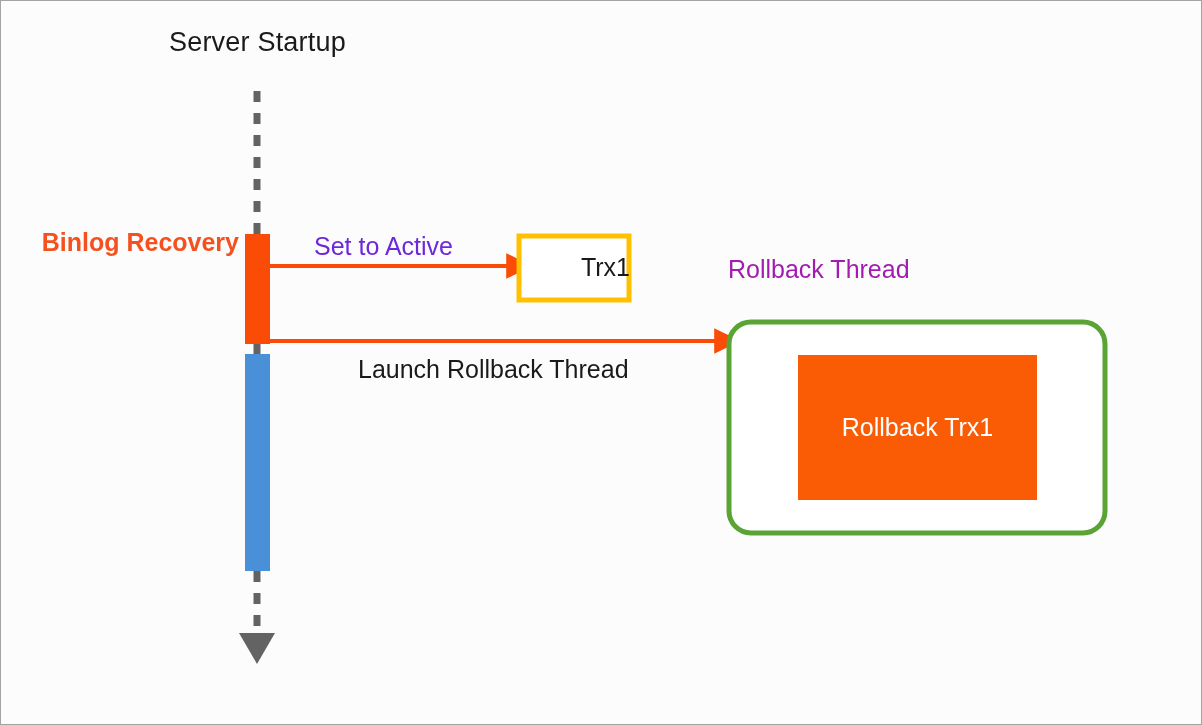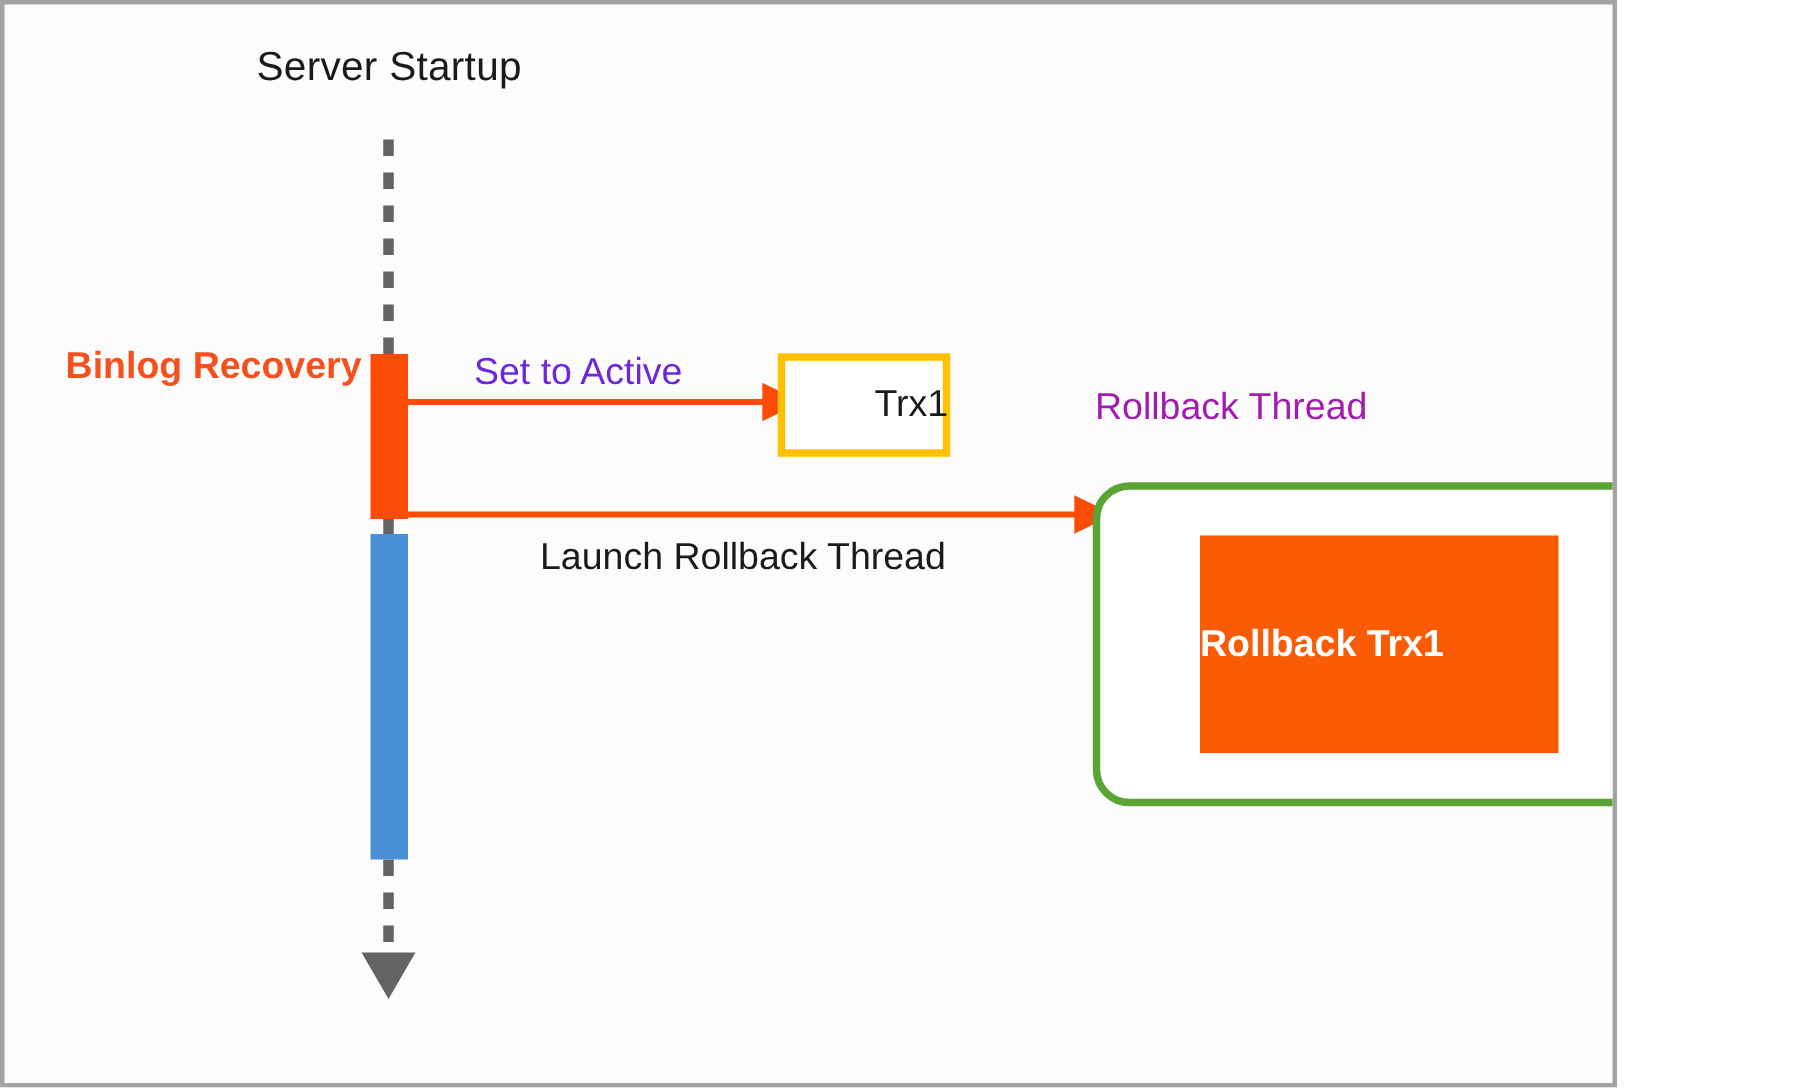--- a/index.html
+++ b/index.html
@@ -6,25 +6,25 @@
   html, body {
     margin: 0;
     padding: 0;
     background: #ffffff;
   }
   body {
     font-family: "Liberation Sans", sans-serif;
   }
   #canvas {
     position: relative;
-    width: 1078px;
+    width: 1202px;
     height: 725px;
     background: #fcfcfc;
     box-sizing: border-box;
-    border: 3px solid #a3a3a3;
+    border: 1px solid #a3a3a3;
     overflow: hidden;
   }
   .svg-layer {
     position: absolute;
     left: 0;
     top: 0;
     width: 1202px;
     height: 725px;
   }
   .lbl {
@@ -86,24 +86,23 @@
     left: 727px;
     top: 256px;
     width: 378px;
     font-size: 25px;
     color: #a21caf;
   }
   #rollback-trx1-label {
     left: 797px;
     top: 414px;
     width: 239px;
-    text-align: left;
+    text-align: center;
     font-size: 25px;
     color: #ffffff;
-    font-weight: bold;
   }
 </style>
 </head>
 <body>
 
 <div id="canvas">
 
   <svg class="svg-layer" viewBox="0 0 1202 725" xmlns="http://www.w3.org/2000/svg">
     <defs>
       <marker id="orange-arrow" markerWidth="7" markerHeight="7" refX="0.2" refY="3.5" orient="auto" markerUnits="strokeWidth">

